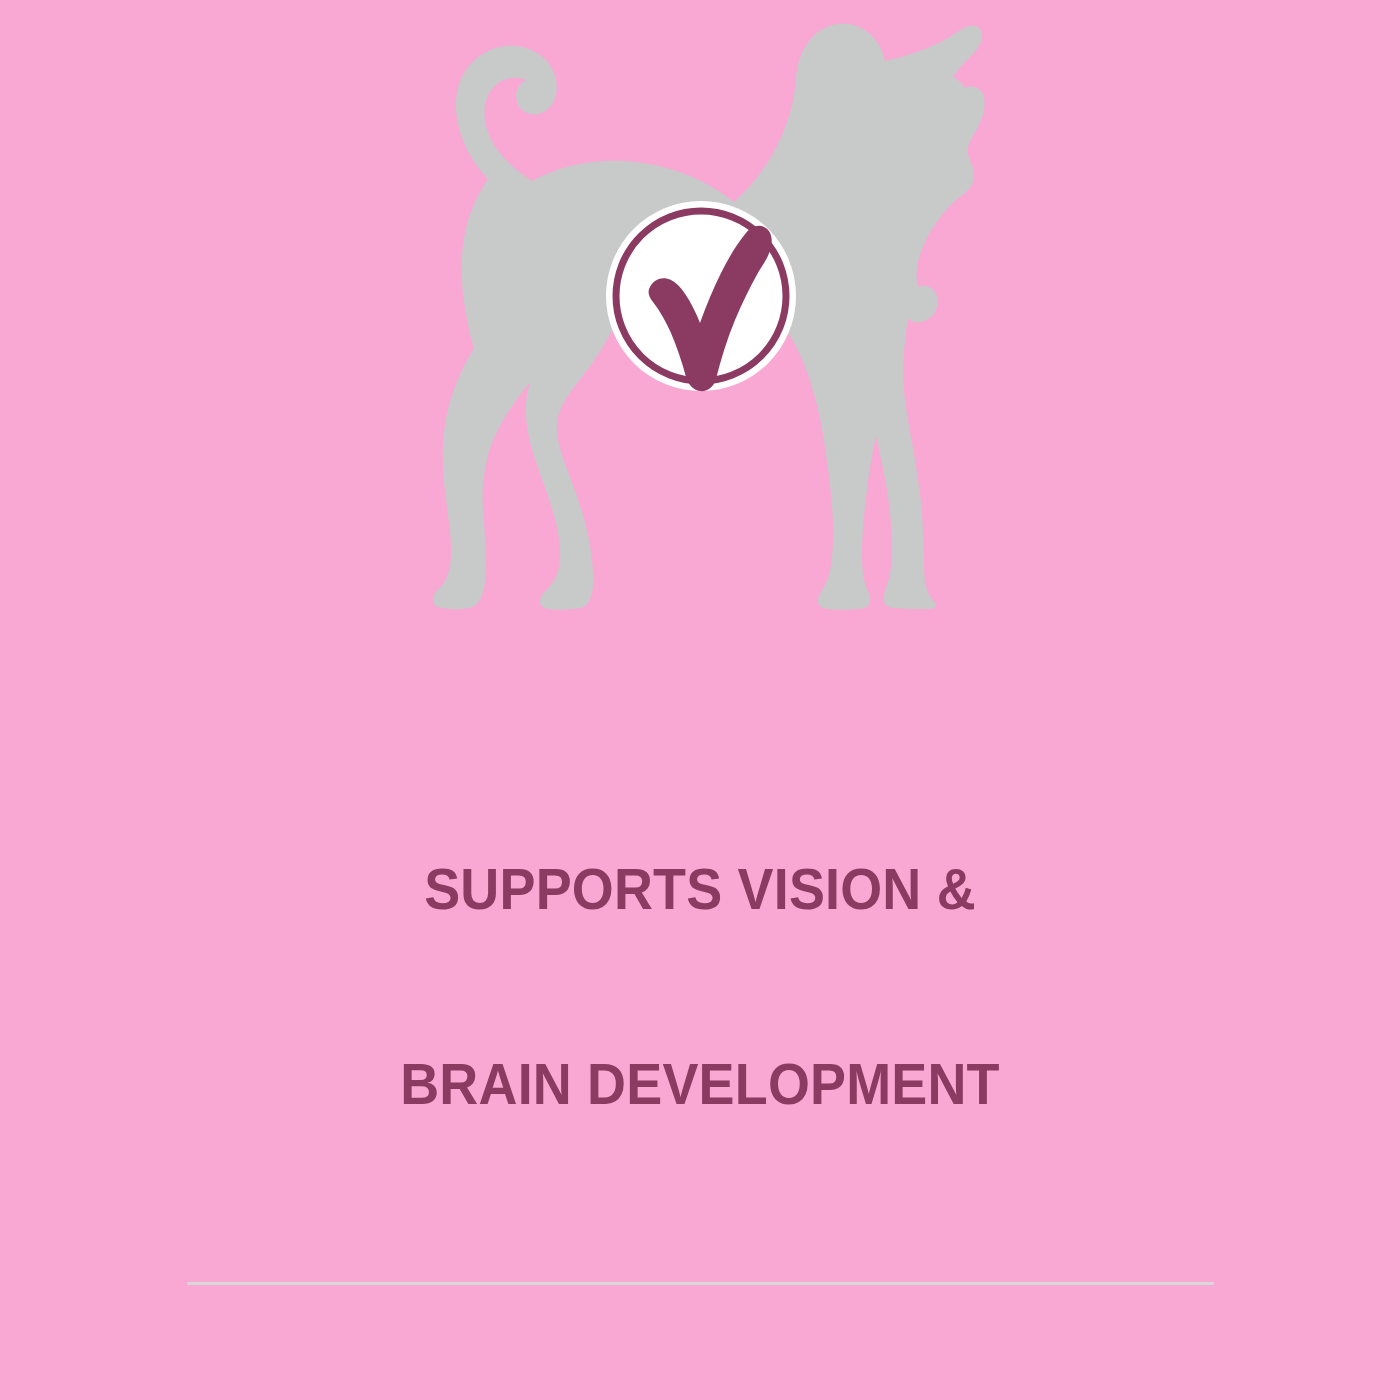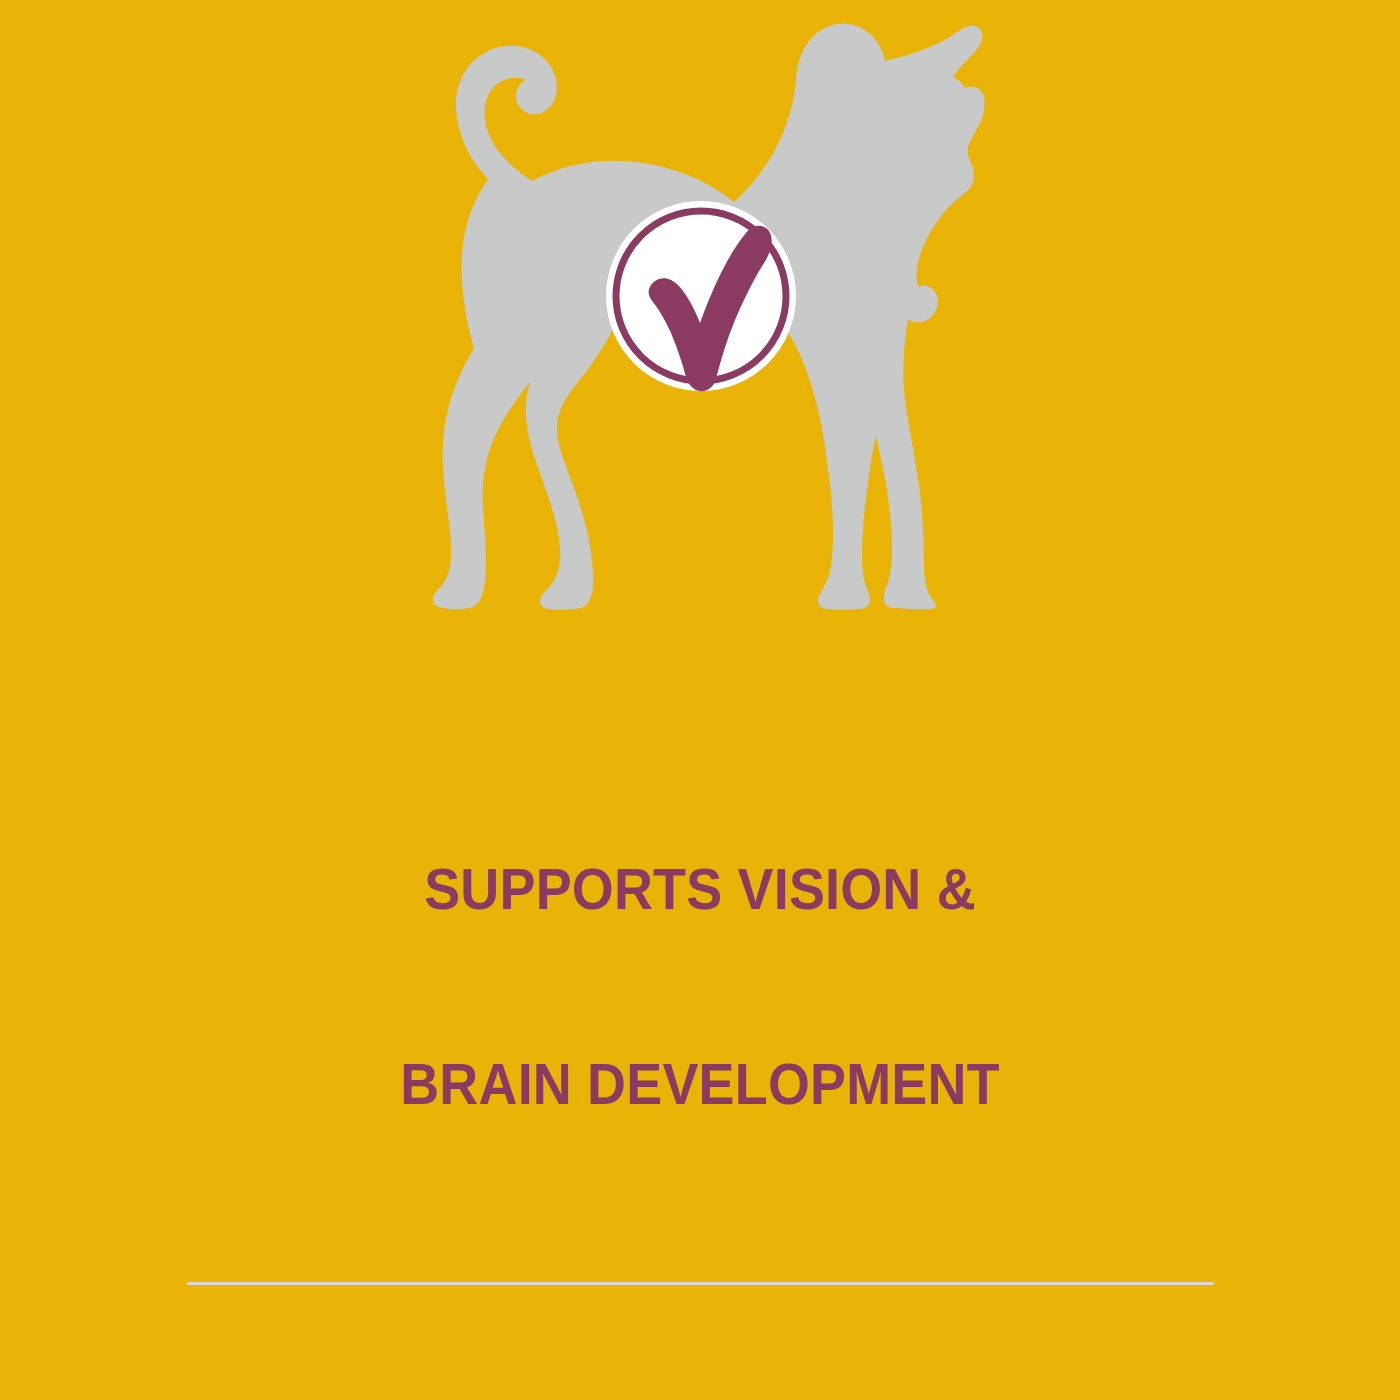--- a/index.html
+++ b/index.html
@@ -11,21 +11,21 @@
     width: 1400px;
     height: 1400px;
     font-family: "Liberation Sans", sans-serif;
     overflow: hidden;
   }
 
   #page {
     position: relative;
     width: 1400px;
     height: 1400px;
-    background: #eab308;
+    background: #f9a8d4;
   }
 
   
   #hero {
     position: absolute;
     left: 0;
     top: 0;
     width: 1400px;
     height: 690px;
   }

